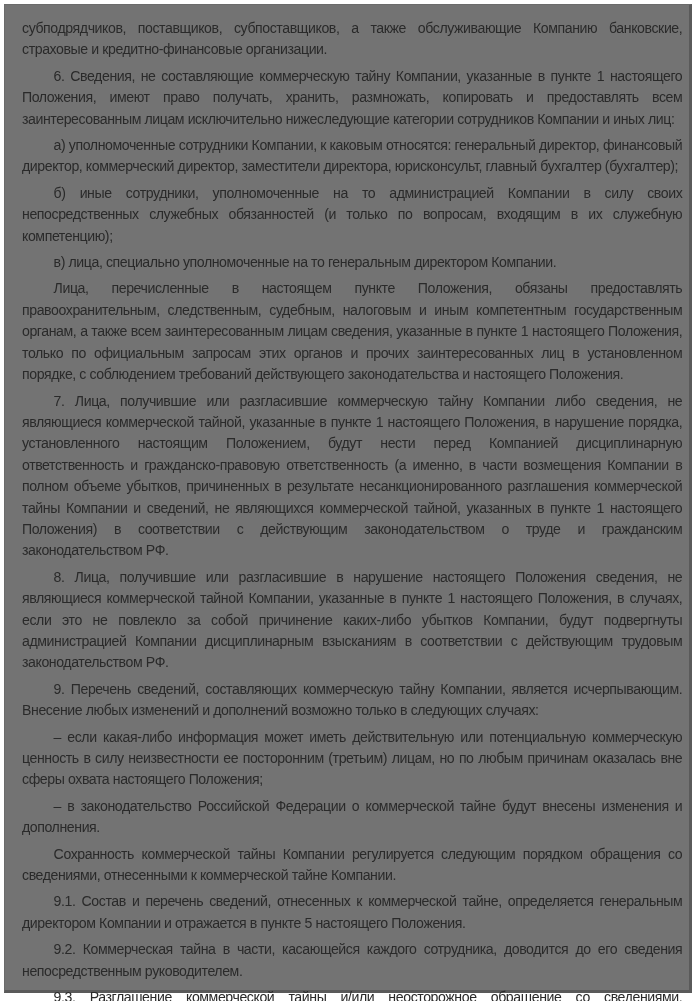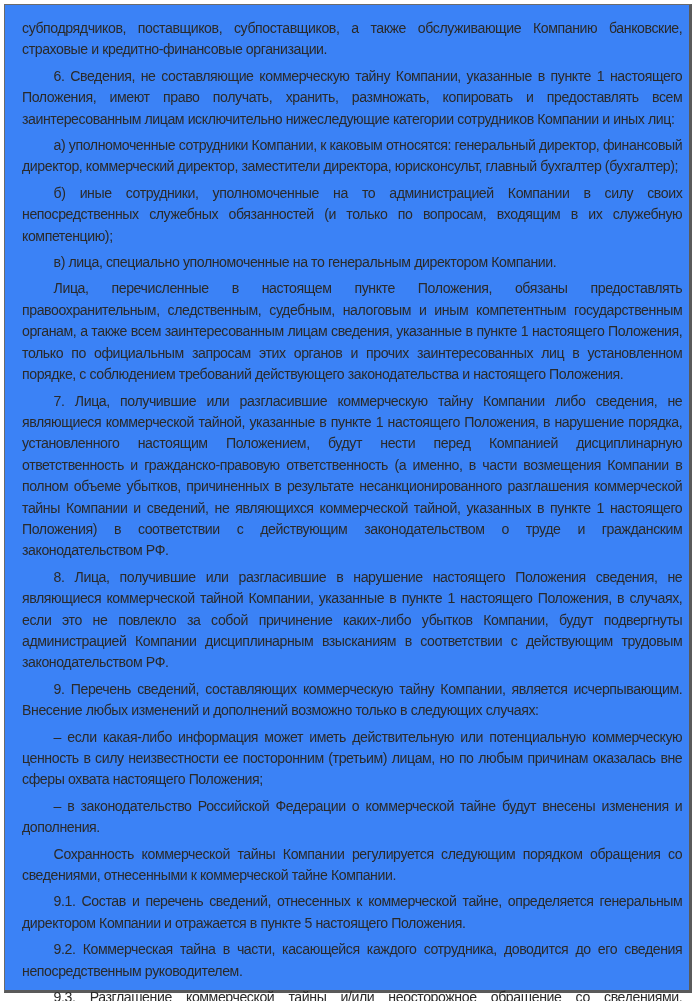--- a/index.html
+++ b/index.html
@@ -6,21 +6,21 @@
     body { width: 700px; height: 1001px; position: relative; overflow: hidden; }
     .frame {
       position: absolute;
       left: 4px; top: 4px;
       width: 688px; height: 989px;
       border-left: 1px solid #6b6b6b;
       border-top: 1px solid #6b6b6b;
       border-right: 3px solid #5a5a5a;
       border-bottom: 3px solid #5a5a5a;
       box-sizing: border-box;
-      background: #3b82f6;
+      background: #737373;
     }
     .content {
       position: absolute;
       left: 17px; top: 12px;
       width: 660px;
       font-family: "Liberation Sans", sans-serif;
       font-size: 15.2px;
       line-height: 21.4px;
       color: #2a2a2a;
       text-align: justify;

